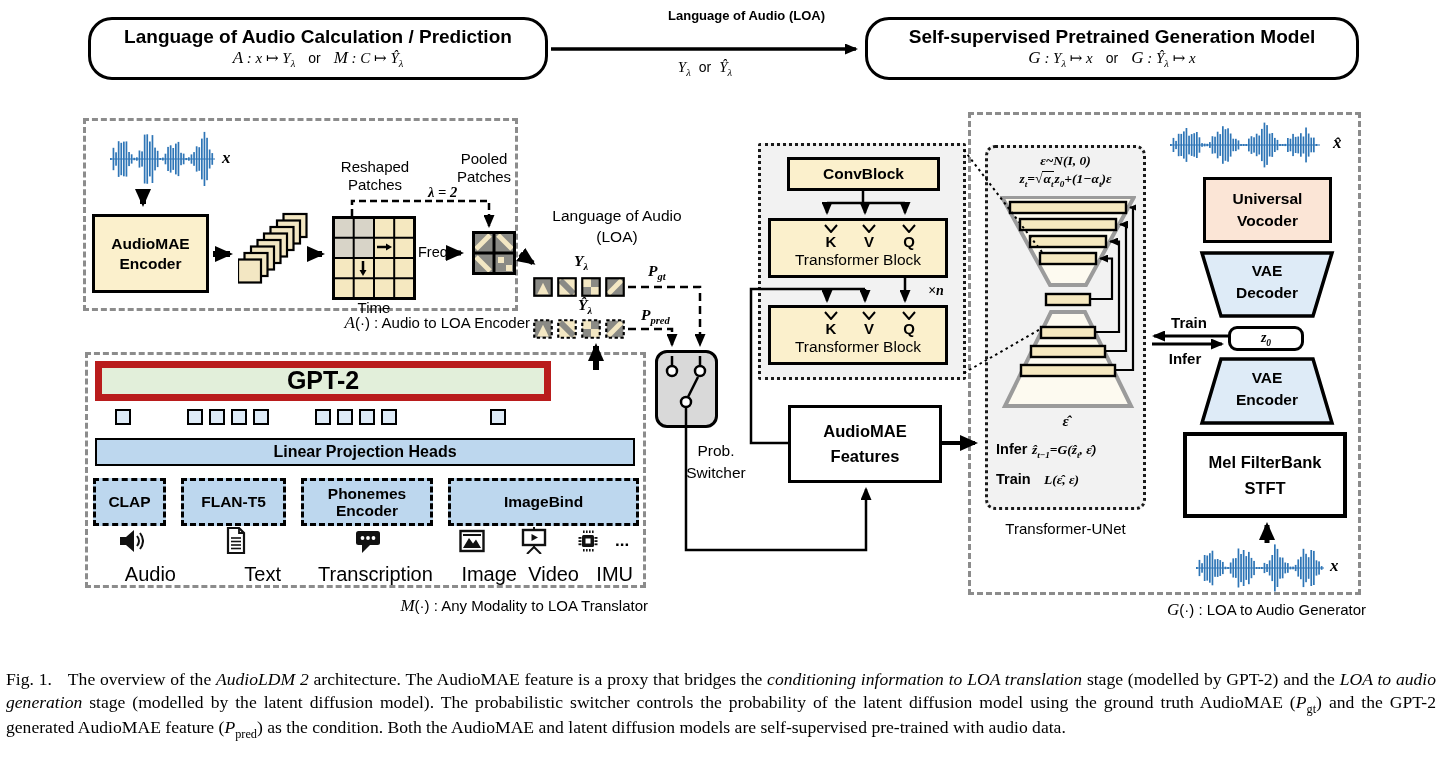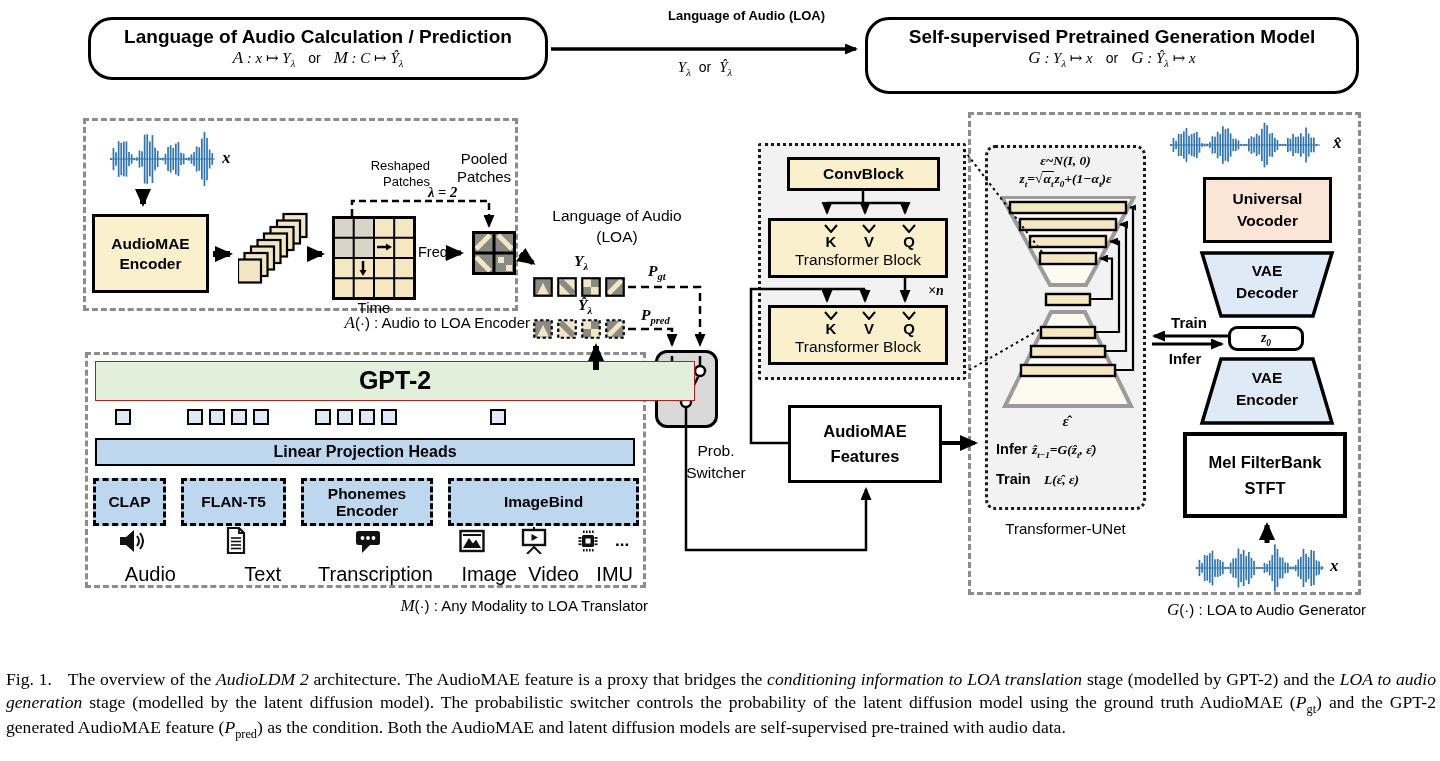--- a/index.html
+++ b/index.html
@@ -83,21 +83,21 @@
   </svg>
 
   <div class="abs roundbox" style="left:88px;top:17px;width:460px;height:63px">
     <div class="rb-title">Language of Audio Calculation / Prediction</div>
     <div class="rb-f math"><i class="sc">A</i><i> : x ↦ Y</i><sub>λ</sub><span class="orsp">or</span><i class="sc">M</i><i> : C ↦ Ŷ</i><sub>λ</sub></div>
   </div>
 
   <div class="abs lbl" style="left:585px;top:8px;width:240px;text-align:right;font-weight:bold;font-size:13px">Language of Audio (LOA)</div>
   <div class="abs lbl math" style="left:640px;top:58px;width:130px;text-align:center;font-size:15px"><i>Y</i><sub>λ</sub><span class="orsp" style="margin:0 8px">or</span><i>Ŷ</i><sub>λ</sub></div>
 
-  <div class="abs roundbox" style="left:865px;top:17px;width:494px;height:77px">
+  <div class="abs roundbox" style="left:865px;top:17px;width:494px;height:63px">
     <div class="rb-title">Self-supervised Pretrained Generation Model</div>
     <div class="rb-f math"><i class="sc">G</i><i> : Y</i><sub>λ</sub><i> ↦ x</i><span class="orsp">or</span><i class="sc">G</i><i> : Ŷ</i><sub>λ</sub><i> ↦ x</i></div>
   </div>
 
   <div class="abs bigdash" style="left:83px;top:118px;width:435px;height:193px"></div>
   <svg class="abs waveform" style="left:110px;top:130px" width="105" height="58" viewBox="0 0 105 58">
       <line x1="0" y1="29" x2="105" y2="29" stroke="#2E75B6" stroke-width="1"></line>
       <rect x="0.0" y="28.0" width="1.7" height="2.0" fill="#2E75B6"></rect>
       <rect x="2.6" y="17.8" width="1.7" height="22.4" fill="#2E75B6"></rect>
       <rect x="5.2" y="22.3" width="1.7" height="13.4" fill="#2E75B6"></rect>
@@ -149,21 +149,21 @@
       <rect x="45.5" y="2" width="23" height="23"></rect>
         <rect x="39" y="8.5" width="23" height="23"></rect>
       <rect x="32.5" y="15" width="23" height="23"></rect>
         <rect x="26" y="21.5" width="23" height="23"></rect>
       <rect x="19.5" y="28" width="23" height="23"></rect>
         <rect x="13" y="34.5" width="23" height="23"></rect>
       <rect x="6.5" y="41" width="23" height="23"></rect>
         <rect x="0" y="47.5" width="23" height="23"></rect>
     </g>
   </svg>
-  <div class="abs lbl" style="left:320px;top:158px;width:110px;text-align:right;font-size:13px;line-height:1.2">
+  <div class="abs lbl" style="left:320px;top:158px;width:110px;text-align:center;font-size:15px;line-height:1.2">
     <div>Reshaped</div>
       <div>Patches</div>
   </div>
   <svg class="abs" style="left:332px;top:216px" width="84" height="84" viewBox="0 0 84 84">
     <rect x="1.5" y="1.5" width="81" height="81" fill="#F5E8C0" stroke="none"></rect>
     <rect x="1.5" y="1.5" width="40.5" height="40.5" fill="#D8D4C8"></rect>
     <line x1="21.7" y1="2" x2="21.7" y2="82" stroke="#000" stroke-width="2"></line>
     <line x1="42" y1="2" x2="42" y2="82" stroke="#000" stroke-width="2"></line>
     <line x1="62.2" y1="2" x2="62.2" y2="82" stroke="#000" stroke-width="2"></line>
     <line x1="2" y1="21.7" x2="82" y2="21.7" stroke="#000" stroke-width="2"></line>
@@ -258,21 +258,21 @@
         <line x1="28" y1="54" x2="28" y2="72"></line>
       </g>
     </svg>
   </div>
   <div class="abs lbl" style="left:666px;top:440px;width:100px;text-align:center;font-size:15.5px;line-height:1.45">
     <div>Prob.</div>
       <div>Switcher</div>
   </div>
 
   <div class="abs bigdash" style="left:85px;top:352px;width:561px;height:236px"></div>
-  <div class="abs flexc" style="left:95px;top:361px;width:600px;height:40px;background:#E2EFDA;border:1px solid #b91c1c;font-size:25px;z-index:5">GPT-2</div>
+  <div class="abs flexc" style="left:95px;top:361px;width:456px;height:40px;background:#E2EFDA;border:7px solid #b91c1c;font-size:25px;z-index:5">GPT-2</div>
   <div id="tokrow">
       <div class="tok" style="left: 115px;"></div>
       <div class="tok" style="left: 187px;"></div>
       <div class="tok" style="left: 209px;"></div>
       <div class="tok" style="left: 231px;"></div>
       <div class="tok" style="left: 253px;"></div>
       <div class="tok" style="left: 315px;"></div>
       <div class="tok" style="left: 337px;"></div>
       <div class="tok" style="left: 359px;"></div>
       <div class="tok" style="left: 381px;"></div>

